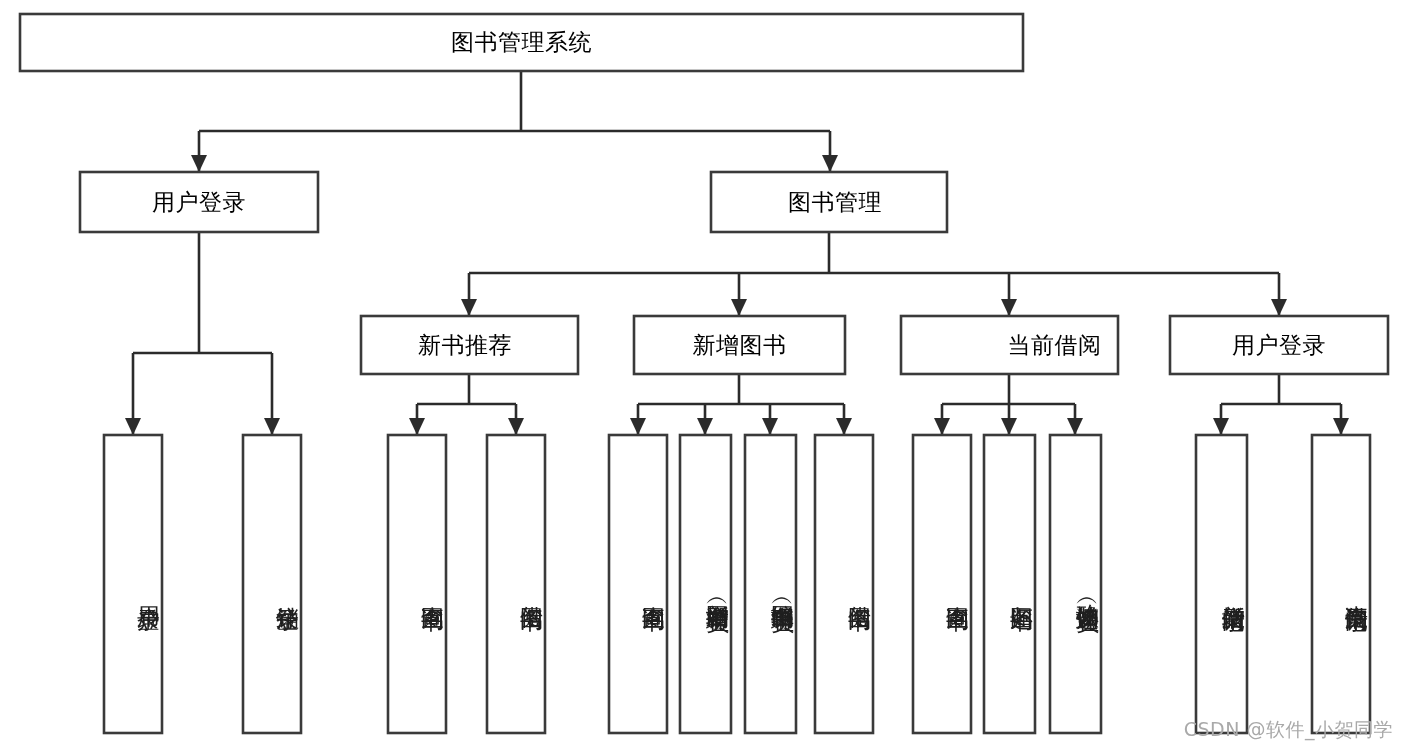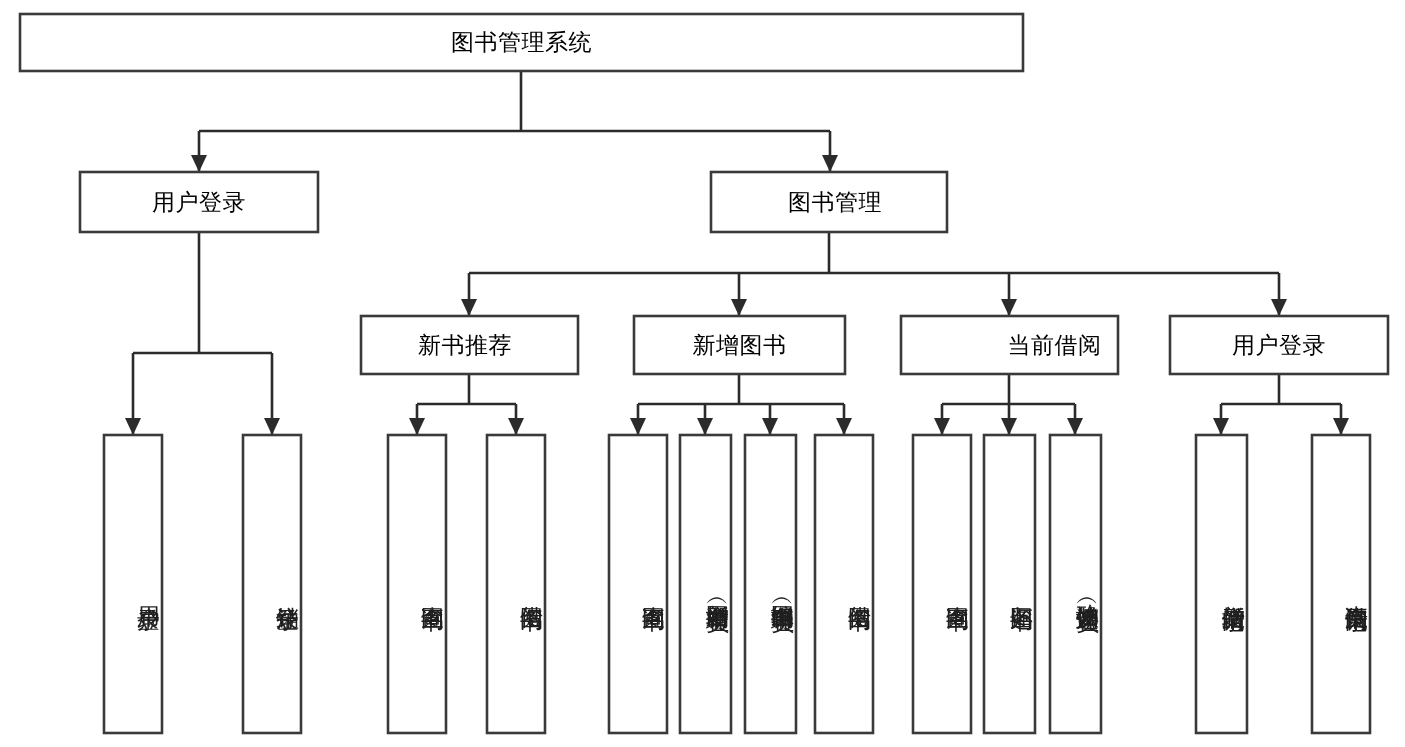--- a/index.html
+++ b/index.html
@@ -194,14 +194,15 @@
       <div class="node-label-v" style="left: 680px; top: 435px; width: 51px; height: 298px;">新增图书（管理员）</div>
       <div class="node-label-v" style="left: 745px; top: 435px; width: 51px; height: 298px;">编辑图书（管理员）</div>
       <div class="node-label-v" style="left: 815px; top: 435px; width: 58px; height: 298px;">借阅图书</div>
       <div class="node-label-v" style="left: 913px; top: 435px; width: 58px; height: 298px;">查询图书</div>
       <div class="node-label-v" style="left: 984px; top: 435px; width: 51px; height: 298px;">归还图书</div>
       <div class="node-label-v" style="left: 1050px; top: 435px; width: 51px; height: 298px;">确认归还（管理员）</div>
       <div class="node-label-v" style="left: 1196px; top: 435px; width: 51px; height: 298px;">新增借阅记录</div>
       <div class="node-label-v" style="left: 1312px; top: 435px; width: 58px; height: 298px;">查询借阅记录</div>
     </div>
 
+  <div class="watermark">CSDN @软件_小贺同学</div>
 
 </div>
 
 </body></html>

